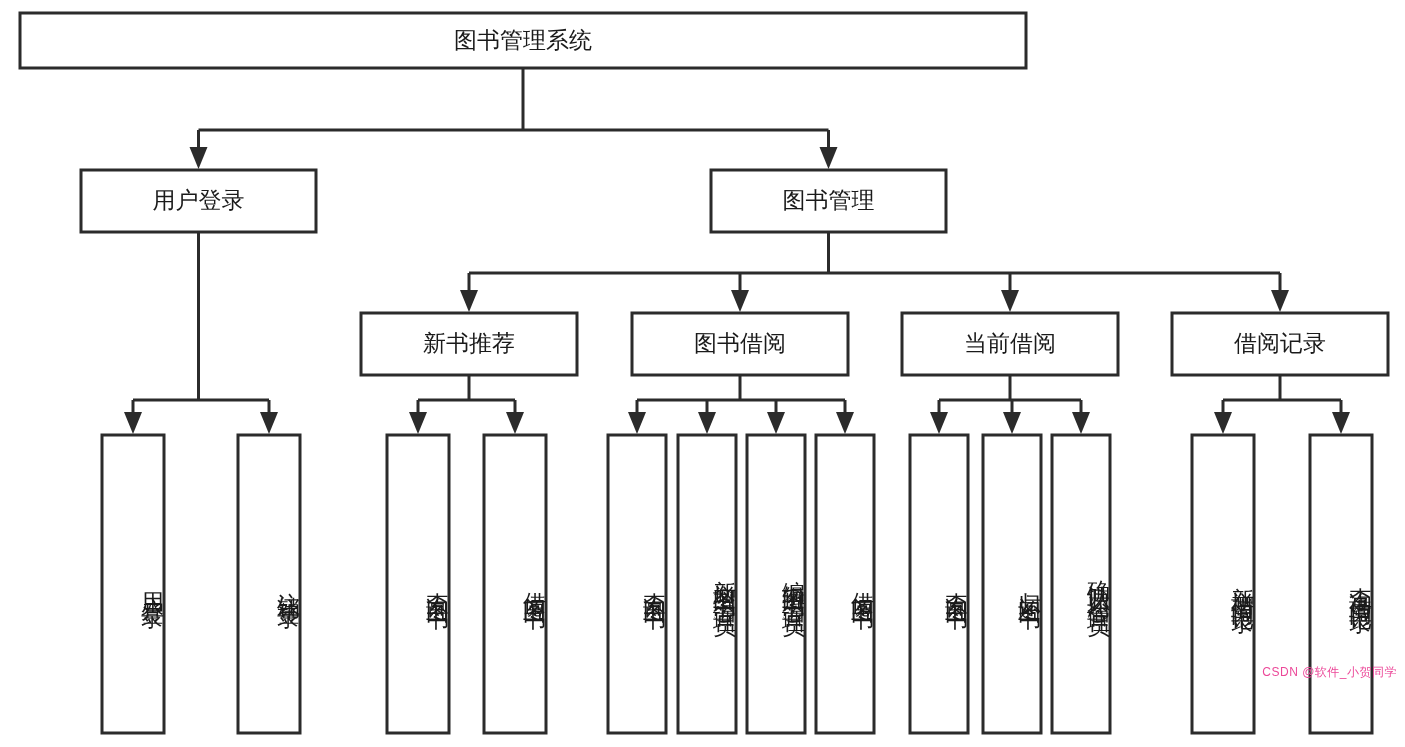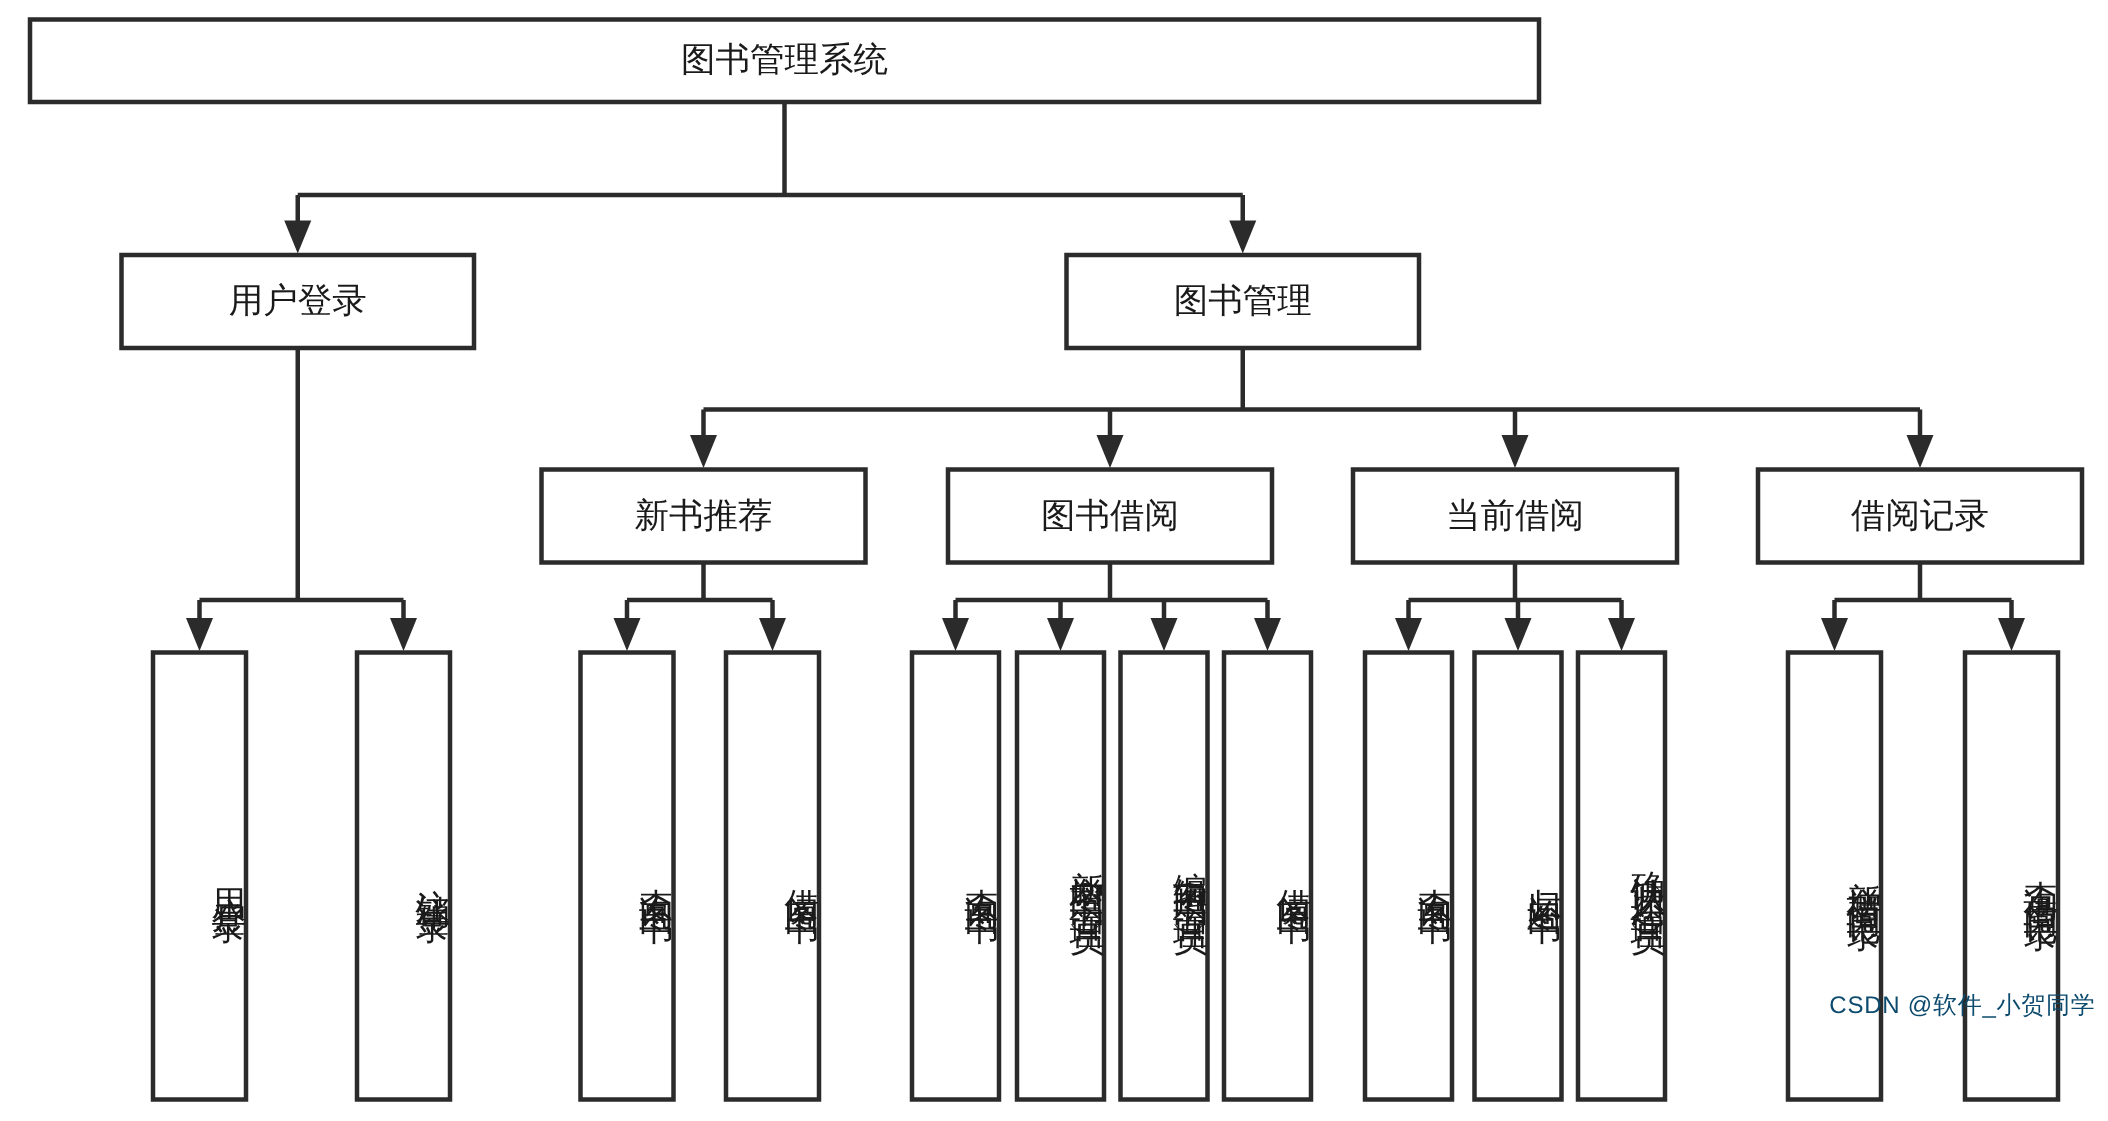--- a/index.html
+++ b/index.html
@@ -62,22 +62,22 @@
     color: #1a1a1a;
     white-space: nowrap;
     pointer-events: none;
     text-align: center;
   }
   .watermark {
     position: absolute;
     right: 8px;
     bottom: 4px;
     font-family: "Liberation Sans", "DejaVu Sans", sans-serif;
-    font-size: 16px;
-    color: #0c4a6e;
+    font-size: 12px;
+    color: #ec4899;
     letter-spacing: 0.5px;
     white-space: nowrap;
   }
 </style>
 </head>
 <body>
 
 <div id="diagram-root">
 
   <svg id="flow" viewBox="0 0 1405 747">

